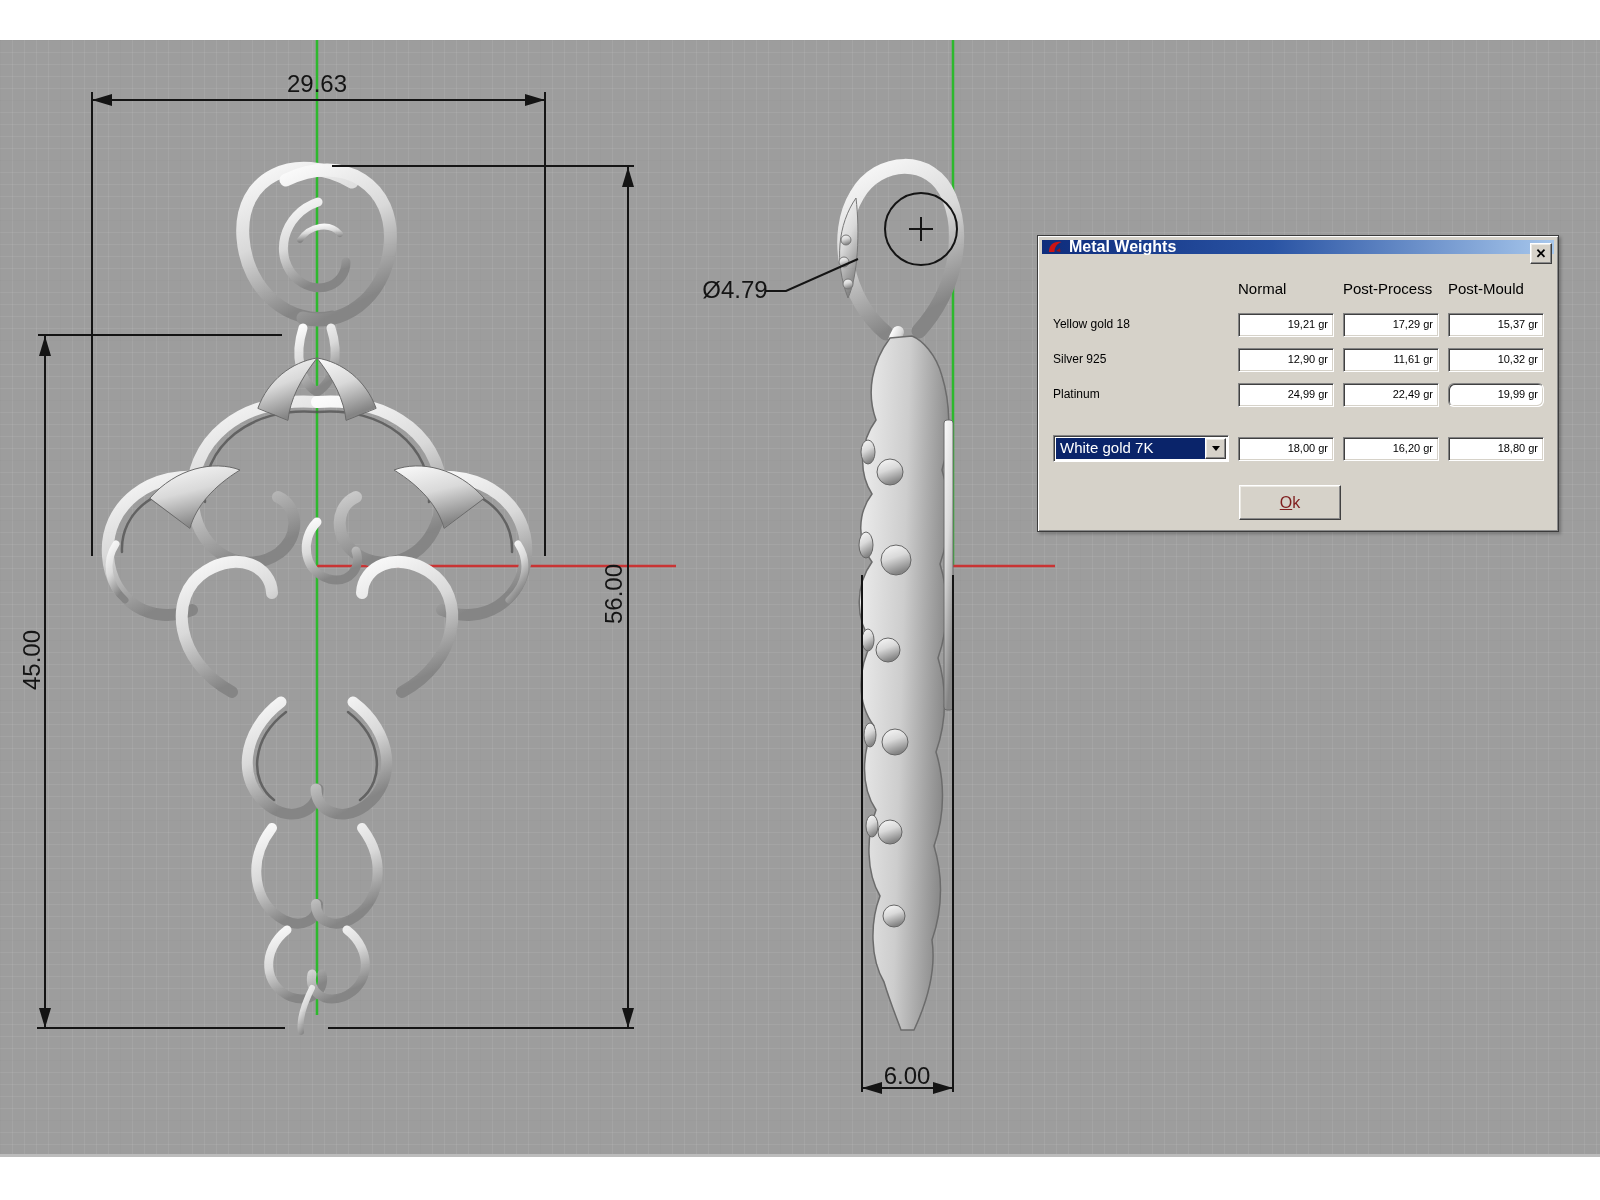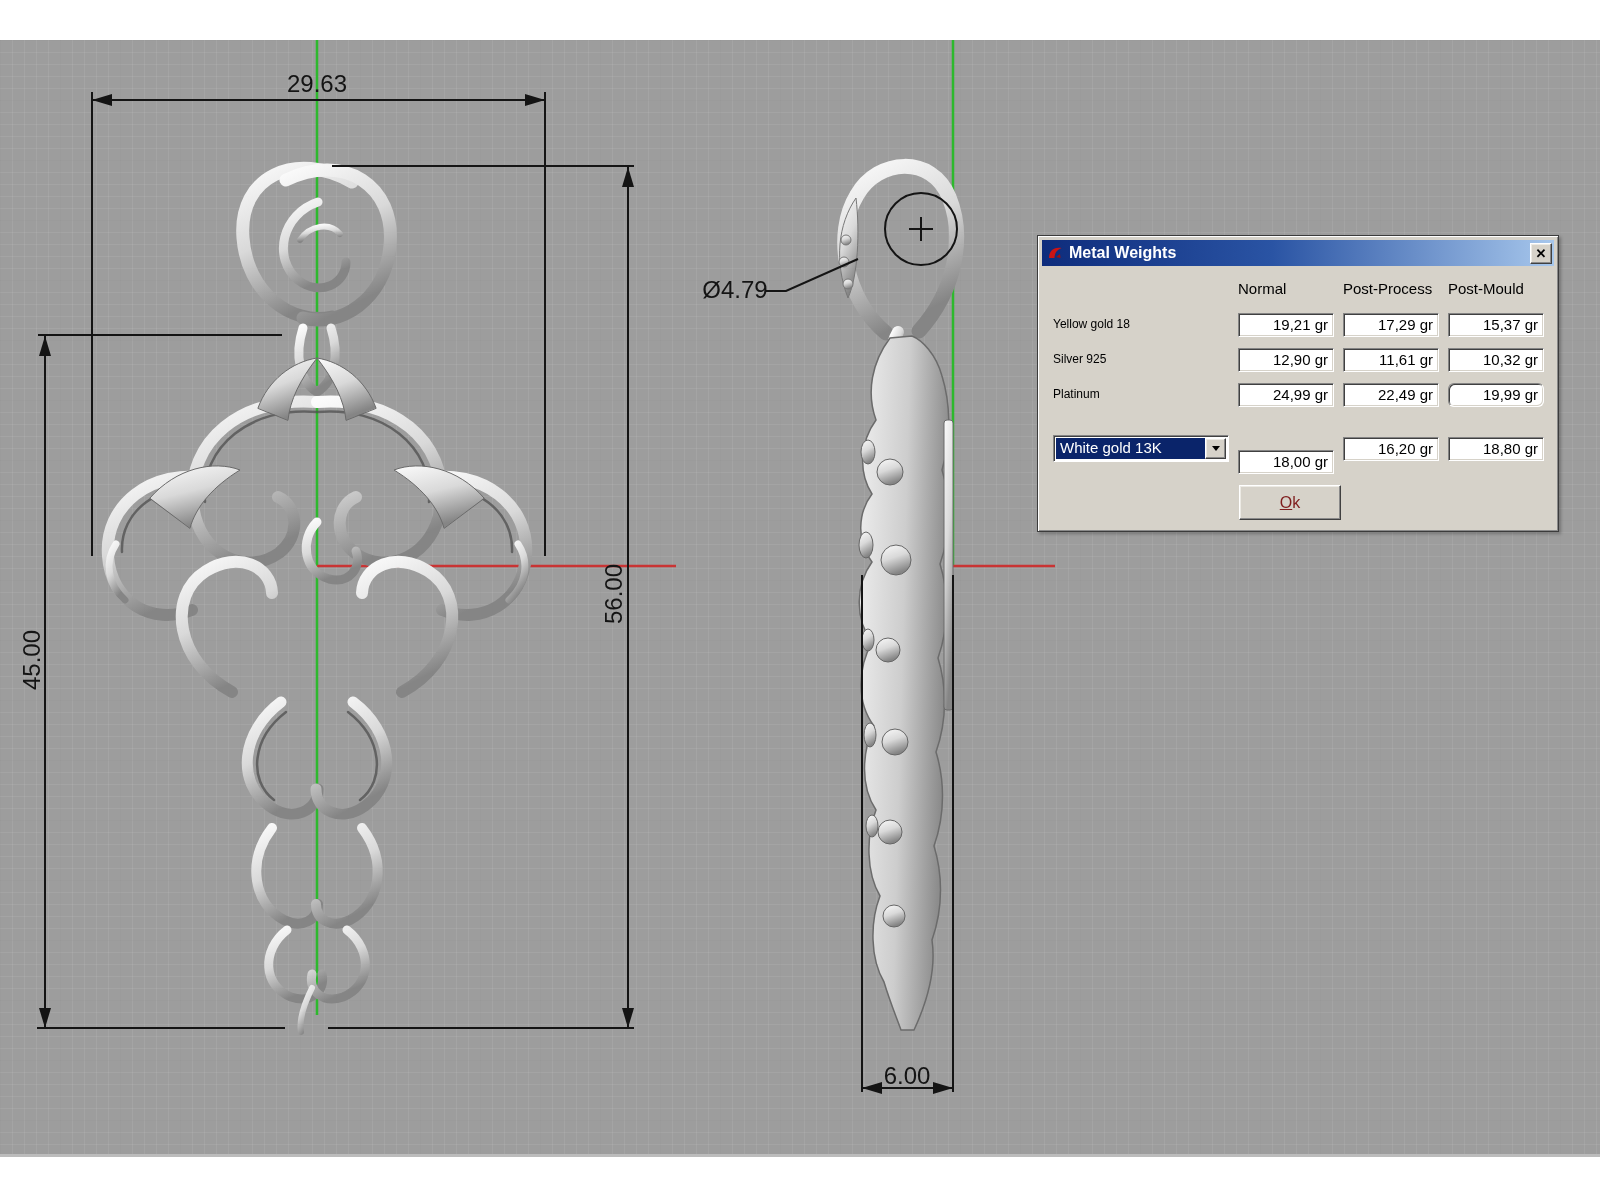--- a/index.html
+++ b/index.html
@@ -17,35 +17,35 @@
     border-bottom:3px solid #bcbcbc;box-sizing:border-box;}
   .scene{position:absolute;left:0;top:0;width:1600px;height:1200px;pointer-events:none;}
   
   .dim{position:absolute;width:110px;text-align:center;color:#141414;
        font-size:24px;font-weight:400;letter-spacing:0px;line-height:24px;}
   .dim.vert{transform:rotate(-90deg);}
   
   .dialog{position:absolute;left:1037px;top:235px;width:522px;height:297px;
     background:#d6d2c9;border:1px solid #3c3c3c;box-sizing:border-box;
     box-shadow:inset 1px 1px 0 #ffffff, inset -1px -1px 0 #8a8a8a, 2px 2px 3px rgba(0,0,0,0.25);}
-  .titlebar{position:absolute;left:4px;top:4px;right:4px;height:26px;
+  .titlebar{position:absolute;left:4px;top:4px;right:4px;height:14px;
     background:linear-gradient(90deg,#0e2c7c 0%,#2a54a4 45%,#a7c7ec 100%);
     display:flex;align-items:center;padding-left:5px;box-sizing:border-box;}
   .title-text{color:#ffffff;font-weight:bold;font-size:16px;margin-left:6px;}
   .win-btn{position:absolute;right:2px;top:3px;width:20px;height:19px;background:#d6d2c9;
     border:1px solid;border-color:#ffffff #404040 #404040 #ffffff;
     box-shadow:inset -1px -1px 0 #8a8a8a, inset 1px 1px 0 #eceae4;
     font-size:13px;font-weight:bold;color:#000;display:flex;align-items:center;justify-content:center;
     cursor:default;line-height:1;}
   .hdr{position:absolute;top:44px;font-size:15px;color:#000;}
   .rowlbl{position:absolute;left:15px;font-size:12px;color:#000;}
   .fld{position:absolute;width:96px;height:24px;background:#ffffff;
     border:1px solid;border-color:#848484 #ffffff #ffffff #848484;
     box-shadow:inset 1px 1px 0 #404040, inset -1px -1px 0 #d6d2c9;
-    box-sizing:border-box;font-size:15px;line-height:21px;text-align:right;
+    box-sizing:border-box;font-size:11px;line-height:21px;text-align:right;
     padding-right:5px;color:#000;}
   .dd{position:absolute;left:15px;top:199px;width:176px;height:27px;background:#ffffff;
     border:1px solid;border-color:#848484 #ffffff #ffffff #848484;
     box-shadow:inset 1px 1px 0 #404040;box-sizing:border-box;}
   .dd-sel{position:absolute;left:2px;top:2px;bottom:2px;right:21px;background:#0a246a;
     color:#fff;font-size:15px;line-height:19px;padding-left:4px;white-space:nowrap;overflow:hidden;}
   .dd-btn{position:absolute;right:2px;top:2px;bottom:2px;width:19px;background:#d6d2c9;
     border:1px solid;border-color:#ffffff #404040 #404040 #ffffff;
     box-shadow:inset -1px -1px 0 #8a8a8a, inset 1px 1px 0 #eceae4;
     display:flex;align-items:center;justify-content:center;}
@@ -221,26 +221,26 @@
     <div class="fld" style="left:200px;top:112px;">12,90 gr</div>
     <div class="fld" style="left:305px;top:112px;">11,61 gr</div>
     <div class="fld" style="left:410px;top:112px;">10,32 gr</div>
 
     <div class="rowlbl" style="top:151px;">Platinum</div>
     <div class="fld" style="left:200px;top:147px;">24,99 gr</div>
     <div class="fld" style="left:305px;top:147px;">22,49 gr</div>
     <div class="fld" style="left:410px;top:147px;border-radius:6px;">19,99 gr</div>
 
     <div class="dd">
-      <div class="dd-sel">White gold 13K</div>
+      <div class="dd-sel">White gold 7K</div>
       <div class="dd-btn">
         <div class="tri-down"></div>
       </div>
     </div>
-    <div class="fld" style="left:200px;top:201px;margin-top:13px;">18,00 gr</div>
+    <div class="fld" style="left:200px;top:201px;">18,00 gr</div>
     <div class="fld" style="left:305px;top:201px;">16,20 gr</div>
     <div class="fld" style="left:410px;top:201px;">18,80 gr</div>
 
     <div class="ok-btn">
       <span><span class="u">O</span><span>k</span></span>
     </div>
   </div>
 
 </div>
 

